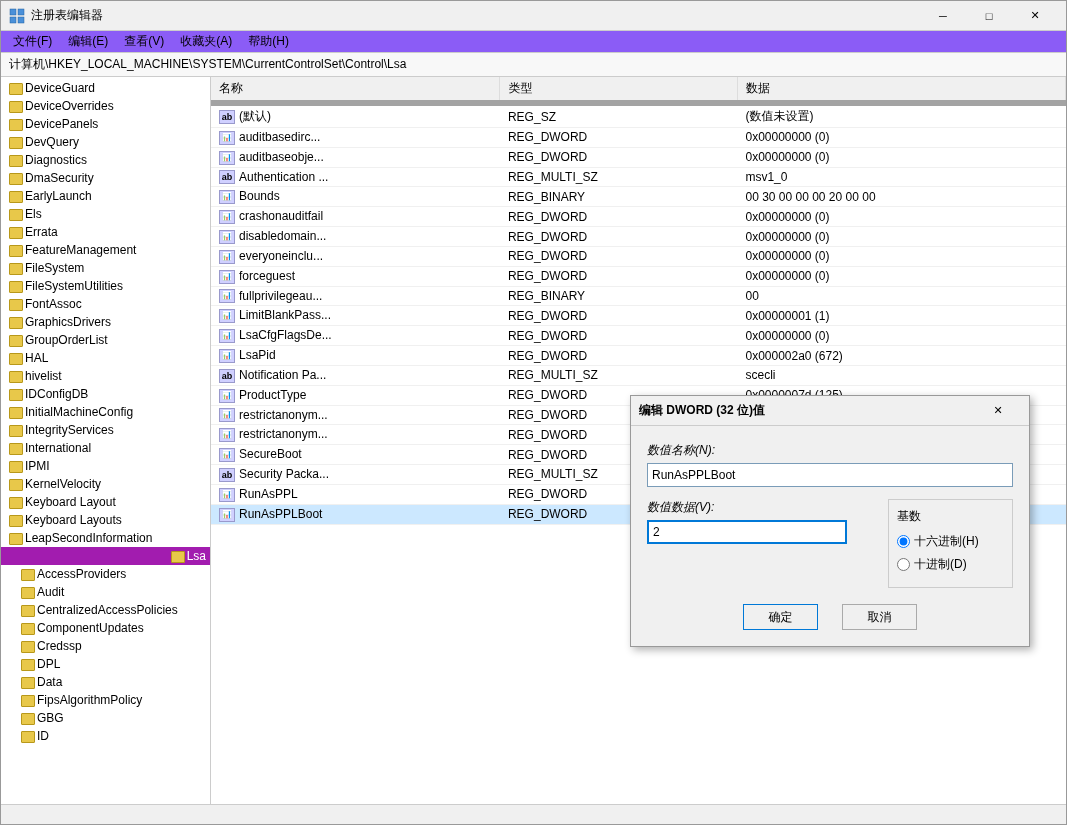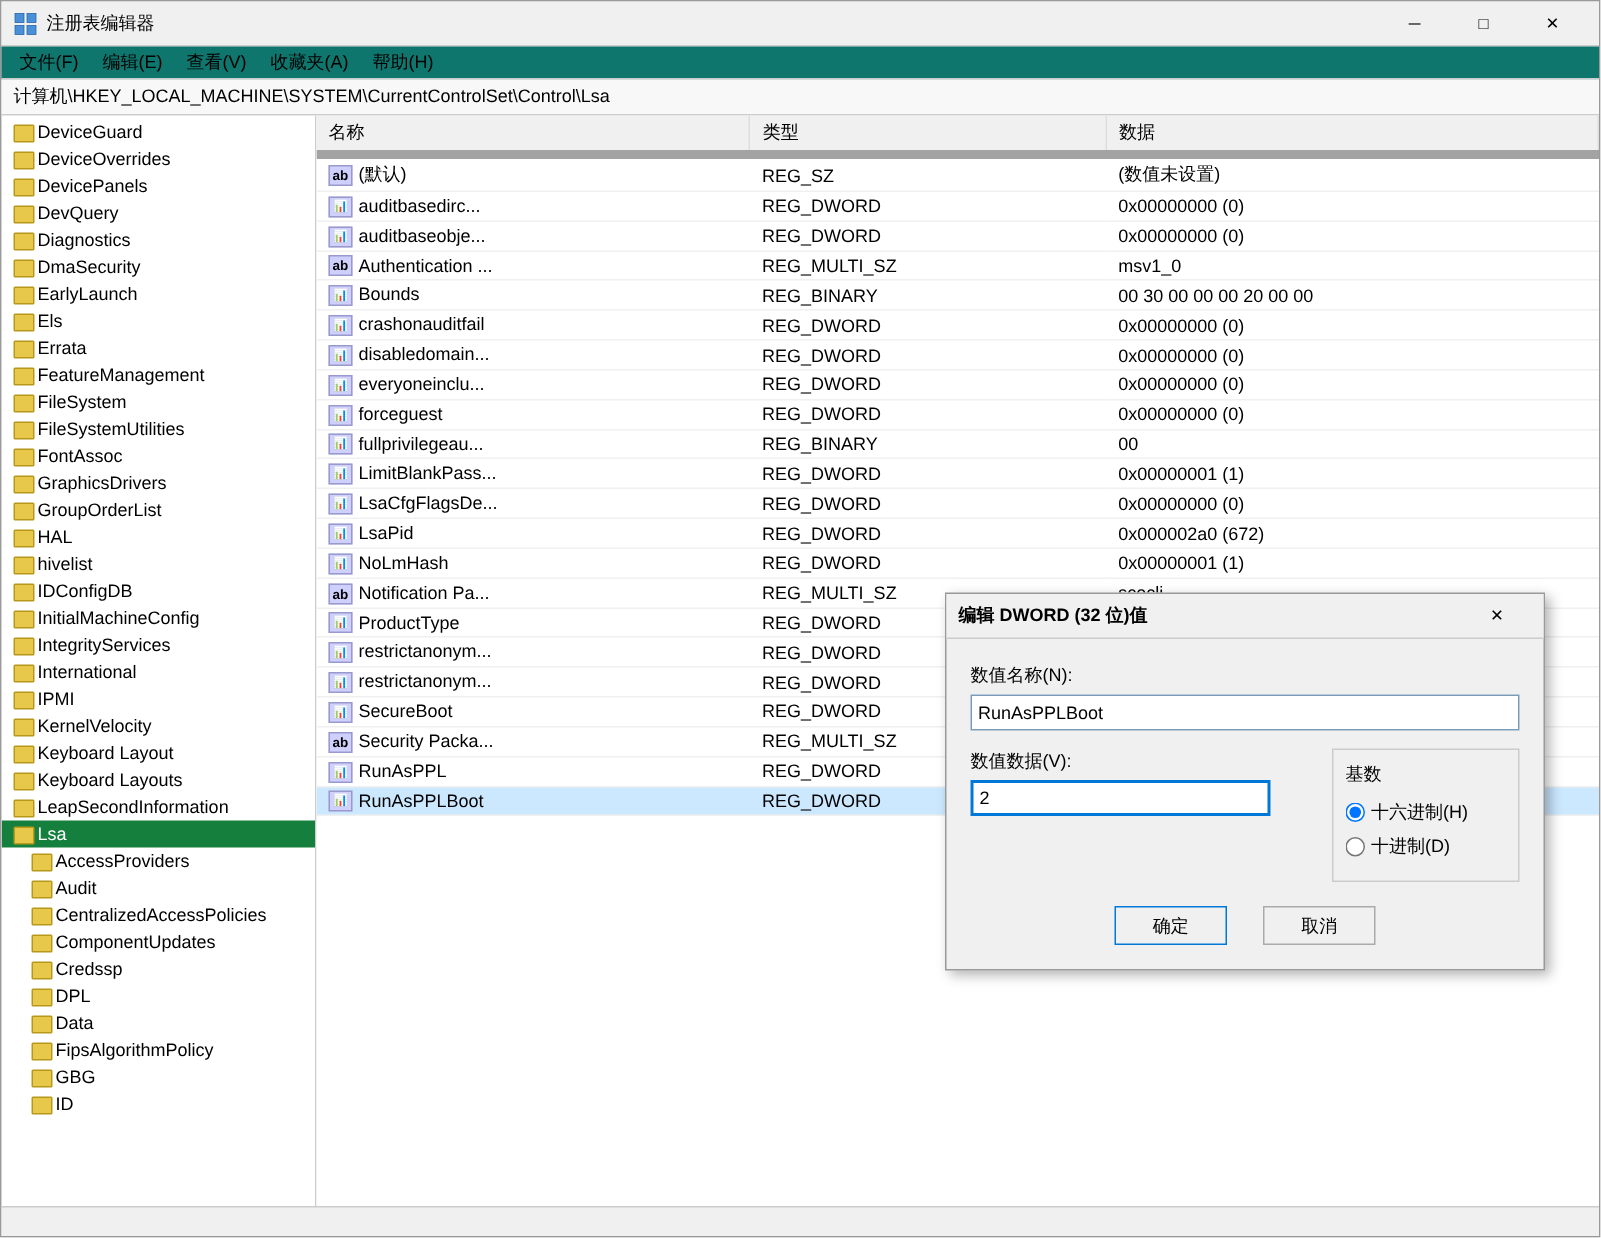--- a/index.html
+++ b/index.html
@@ -60,21 +60,21 @@
       cursor: pointer;
       display: flex;
       align-items: center;
       justify-content: center;
       font-size: 11px;
     }
 
     
     .menu-bar {
       height: 22px;
-      background: #0f766e;
+      background: #8b5cf6;
       display: flex;
       align-items: flex-end;
       padding: 0 4px;
       border-bottom: 1px solid #ccc;
     }
 
     .menu-item {
       padding: 2px 8px;
       cursor: pointer;
       font-size: 12px;
@@ -109,21 +109,21 @@
       padding: 2px 0;
     }
 
     .tree-item {
       padding: 2px 4px 2px 8px;
       cursor: pointer;
       white-space: nowrap;
       font-size: 12px;
       color: #000;
     }
-    .tree-item.selected { background: #15803d; color: white; }
+    .tree-item.selected { background: #a21caf; color: white; text-align: right; }
     .tree-item.child {
       padding-left: 20px;
     }
 
     
     .content-area {
       flex: 1;
       background: white;
       overflow-y: auto;
       overflow-x: auto;
@@ -248,20 +248,21 @@
     }
 
     .dialog-body {
       padding: 16px;
     }
 
     .dialog-field-label {
       font-size: 12px;
       margin-bottom: 4px;
       color: #000;
+      font-style: italic;
     }
 
     .dialog-input {
       width: 100%;
       height: 24px;
       border: 1px solid #7a9cb8;
       padding: 2px 4px;
       font-size: 12px;
       background: white;
       outline: none;
@@ -560,25 +561,20 @@
     </tr>
             <tr>
       <td><span class="reg-icon reg-icon-dword">📊</span>LsaCfgFlagsDe...</td>
       <td>REG_DWORD</td>
       <td>0x00000000 (0)</td>
     </tr>
             <tr>
       <td><span class="reg-icon reg-icon-dword">📊</span>LsaPid</td>
       <td>REG_DWORD</td>
       <td>0x000002a0 (672)</td>
-    </tr>
-            <tr>
-      <td><span class="reg-icon reg-icon-dword">📊</span>NoLmHash</td>
-      <td>REG_DWORD</td>
-      <td>0x00000001 (1)</td>
     </tr>
             <tr>
       <td><span class="reg-icon reg-icon-ab">ab</span>Notification Pa...</td>
       <td>REG_MULTI_SZ</td>
       <td>scecli</td>
     </tr>
             <tr>
       <td><span class="reg-icon reg-icon-dword">📊</span>ProductType</td>
       <td>REG_DWORD</td>
       <td>0x0000007d (125)</td>

